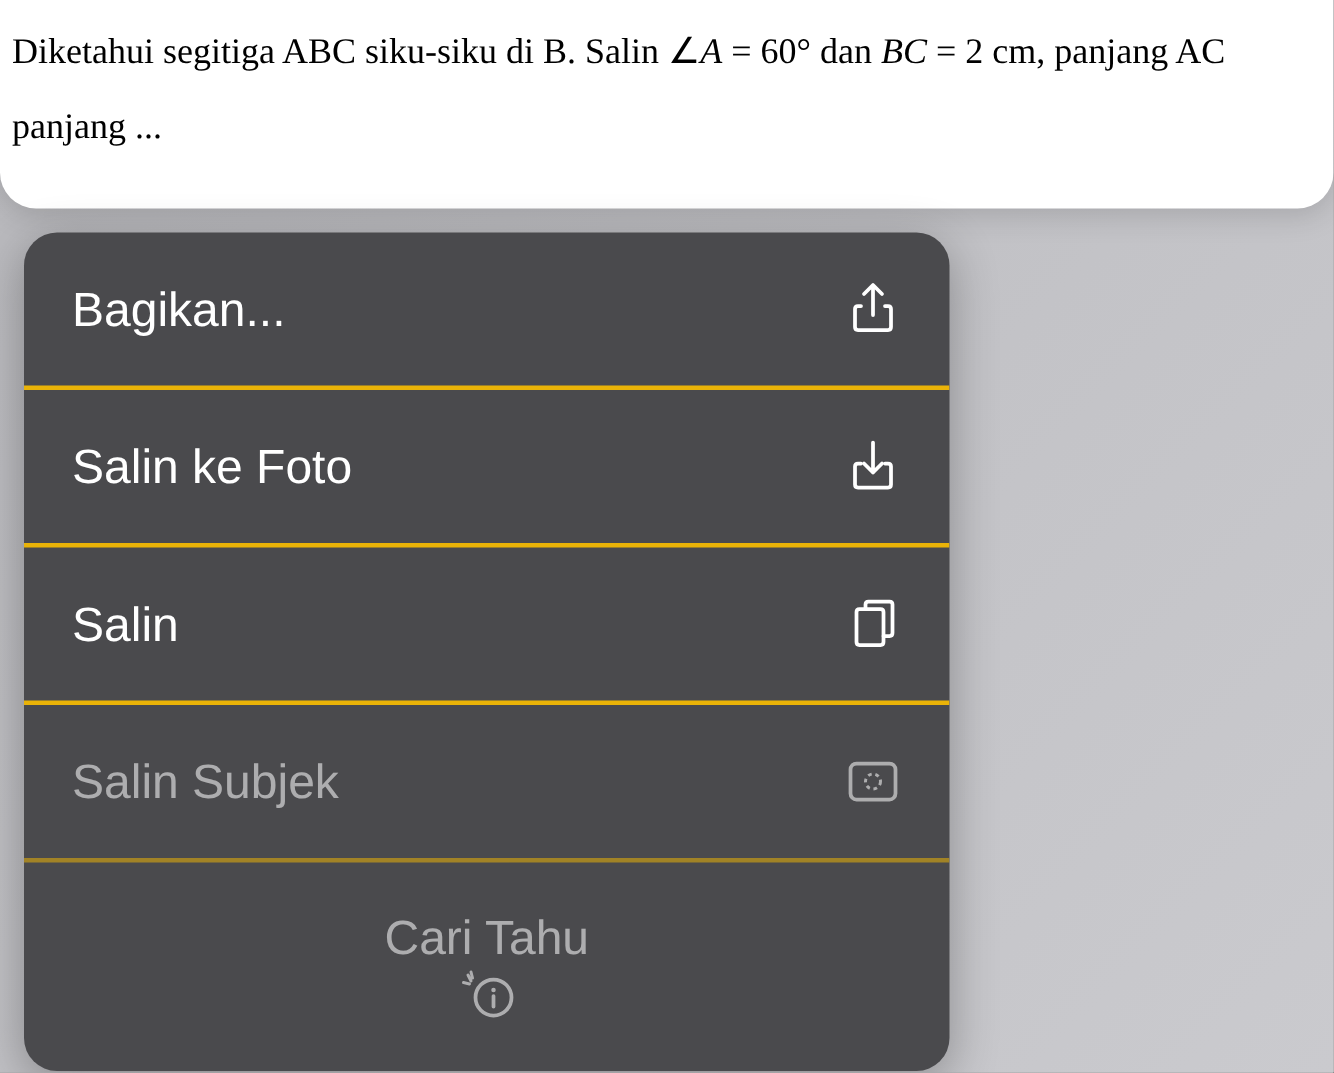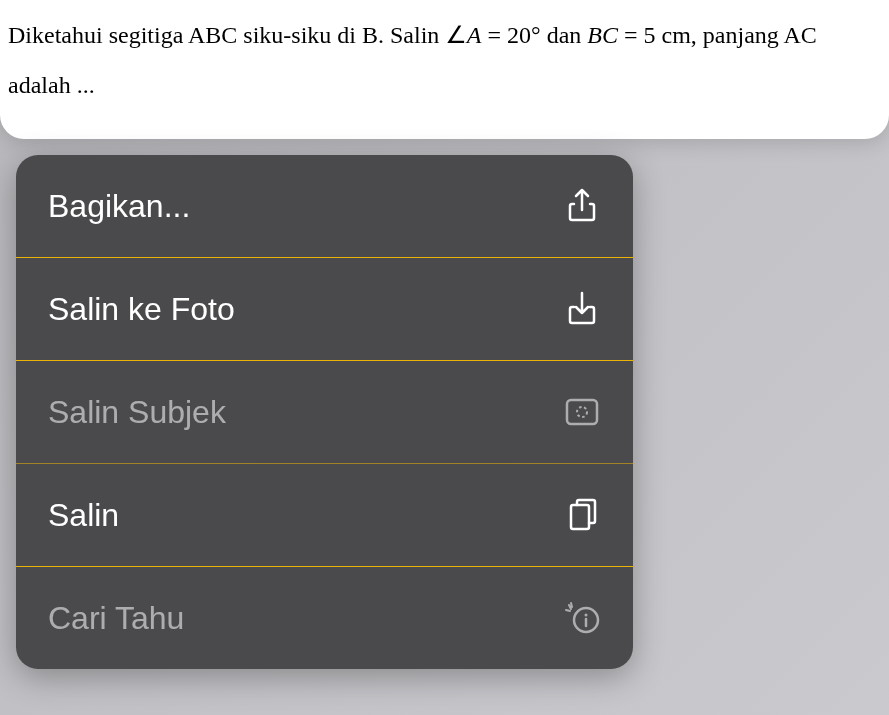--- a/index.html
+++ b/index.html
@@ -48,26 +48,27 @@
       border-radius: 22px;
       overflow: hidden;
       box-shadow: 0 8px 32px rgba(0,0,0,0.3);
     }
     
     .menu-item {
       display: flex;
       align-items: center;
       justify-content: space-between;
       padding: 32px 32px;
-      border-bottom: 1px solid #eab308;
+      border-bottom: 3px solid #eab308;
       cursor: pointer;
     }
     
     .menu-item:last-child {
       border-bottom: none;
+      flex-direction: column;
     }
     
     .menu-item.disabled {
       opacity: 0.55;
       cursor: default;
     }
     
     .menu-label {
       color: #ffffff;
       font-size: 32px;
@@ -85,23 +86,23 @@
     .menu-icon svg {
       stroke: #ffffff;
       fill: none;
     }
   </style>
 </head>
 <body>
 
 <div class="content-preview">
   <div class="question-text">
-    <span>Diketahui segitiga ABC siku-siku di B. Salin </span><span>∠</span><span class="math-italic">A</span><span> = 20° dan </span><span class="math-italic">BC</span><span> = 5 cm, panjang AC</span>
+    <span>Diketahui segitiga ABC siku-siku di B. Salin </span><span>∠</span><span class="math-italic">A</span><span> = 60° dan </span><span class="math-italic">BC</span><span> = 2 cm, panjang AC</span>
     <br>
-    <span>adalah ...</span>
+    <span>panjang ...</span>
   </div>
 </div>
 
 <div class="menu-container">
 
   <div class="menu-item">
     <span class="menu-label">Bagikan...</span>
     <span class="menu-icon">
       <svg viewBox="0 0 32 36" width="32" height="36">
         <path d="M16 2 L16 22 M16 2 L10 8 M16 2 L22 8" stroke-width="2.5" stroke-linecap="round" stroke-linejoin="round"></path>
@@ -113,36 +114,36 @@
   <div class="menu-item">
     <span class="menu-label">Salin ke Foto</span>
     <span class="menu-icon">
       <svg viewBox="0 0 32 36" width="32" height="36">
         <path d="M16 22 L16 2 M16 22 L10 16 M16 22 L22 16" stroke-width="2.5" stroke-linecap="round" stroke-linejoin="round"></path>
         <path d="M8 16 L6 16 Q4 16 4 18 L4 30 Q4 32 6 32 L26 32 Q28 32 28 30 L28 18 Q28 16 26 16 L24 16" stroke-width="2.5" stroke-linecap="round" stroke-linejoin="round"></path>
       </svg>
     </span>
   </div>
 
+  <div class="menu-item">
+    <span class="menu-label">Salin</span>
+    <span class="menu-icon">
+      <svg viewBox="0 0 34 36" width="34" height="36">
+        <path d="M6 10 L6 30 Q6 32 8 32 L22 32 Q24 32 24 30 L24 10 Q24 8 22 8 L8 8 Q6 8 6 10 Z" stroke-width="2.5" stroke-linecap="round" stroke-linejoin="round"></path>
+        <path d="M12 8 L12 5 Q12 3 14 3 L22 3 L28 3 Q30 3 30 5 L30 24 Q30 26 28 26 L24 26" stroke-width="2.5" stroke-linecap="round" stroke-linejoin="round"></path>
+      </svg>
+    </span>
+  </div>
+
   <div class="menu-item disabled">
     <span class="menu-label">Salin Subjek</span>
     <span class="menu-icon">
       <svg viewBox="0 0 36 30" width="36" height="30">
         <rect x="3" y="3" width="30" height="24" rx="4" stroke-width="2.5"></rect>
         <circle cx="18" cy="15" r="5" stroke-width="2" stroke-dasharray="2.5 2.5"></circle>
-      </svg>
-    </span>
-  </div>
-
-  <div class="menu-item">
-    <span class="menu-label">Salin</span>
-    <span class="menu-icon">
-      <svg viewBox="0 0 34 36" width="34" height="36">
-        <path d="M6 10 L6 30 Q6 32 8 32 L22 32 Q24 32 24 30 L24 10 Q24 8 22 8 L8 8 Q6 8 6 10 Z" stroke-width="2.5" stroke-linecap="round" stroke-linejoin="round"></path>
-        <path d="M12 8 L12 5 Q12 3 14 3 L22 3 L28 3 Q30 3 30 5 L30 24 Q30 26 28 26 L24 26" stroke-width="2.5" stroke-linecap="round" stroke-linejoin="round"></path>
       </svg>
     </span>
   </div>
 
   <div class="menu-item disabled">
     <span class="menu-label">Cari Tahu</span>
     <span class="menu-icon">
       <svg viewBox="0 0 38 34" width="38" height="34">
         <path d="M6 4 L8 8 M3 9 L7 10 M8 2 L9 6" stroke-width="2" stroke-linecap="round"></path>
         <circle cx="23" cy="19" r="12" stroke-width="2.5"></circle>

